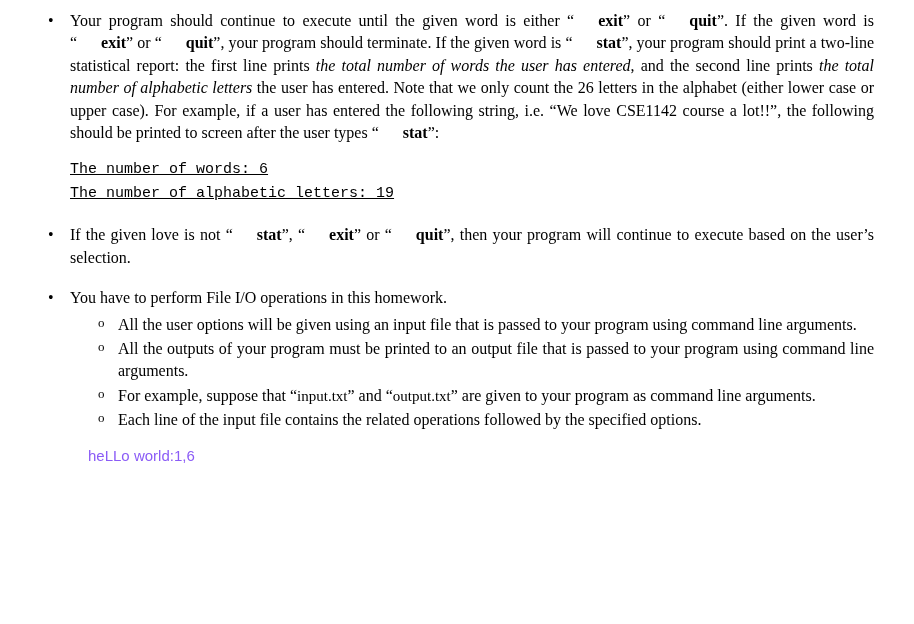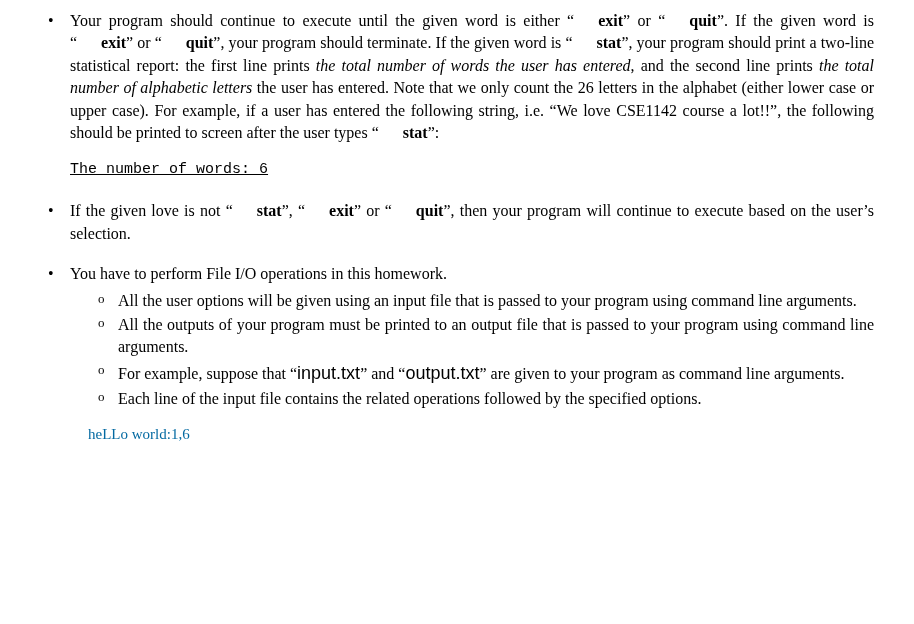--- a/index.html
+++ b/index.html
@@ -54,50 +54,51 @@
       text-align: justify;
     }
     .bold {
       font-weight: bold;
       margin-left: 24px;
     }
     .italic {
       font-style: italic;
     }
     .mono {
-      font-family: Liberation Sans, sans-serif;
-      font-size: 18px;
+      font-family: Liberation Serif, serif;
+      font-size: 15px;
     }
     .code-block {
       font-family: "Courier New", Courier, monospace;
       font-size: 15px;
       margin: 14px 0 14px 0;
       line-height: 1.6;
       text-decoration: underline;
     }
     .inline-code {
-      font-family: Liberation Serif, serif;
+      font-family: Liberation Sans, sans-serif;
       font-size: 15px;
-      color: #0369a1;
+      color: #8b5cf6;
       margin-left: 18px;
       margin-top: 14px;
       display: block;
     }
   </style>
 </head>
 <body>
 
 <ul class="main-list">
 
   <li>
     <p class="justify">
       <span>Your program should continue to execute until the given word is either “</span><span class="bold">exit</span><span>” or “</span><span class="bold">quit</span><span>”. If the given word is “</span><span class="bold">exit</span><span>” or “</span><span class="bold">quit</span><span>”, your program should terminate. If the given word is “</span><span class="bold">stat</span><span>”, your program should print a two-line statistical report: the first line prints </span><span class="italic">the total number of words the user has entered</span><span>, and the second line prints </span><span class="italic">the total number of alphabetic letters</span><span> the user has entered. Note that we only count the 26 letters in the alphabet (either lower case or upper case). For example, if a user has entered the following string, i.e. “We love CSE1142 course a lot!!”, the following should be printed to screen after the user types “</span><span class="bold">stat</span><span>”:</span>
     </p>
     <div class="code-block">
       <div>The number of words: 6</div>
+      <div>The number of alphabetic letters: 19</div>
     </div>
   </li>
 
   <li>
     <p class="justify">
       <span>If the given love is not “</span><span class="bold">stat</span><span>”, “</span><span class="bold">exit</span><span>” or “</span><span class="bold">quit</span><span>”, then your program will continue to execute based on the user’s selection.</span>
     </p>
   </li>
 
   <li>

